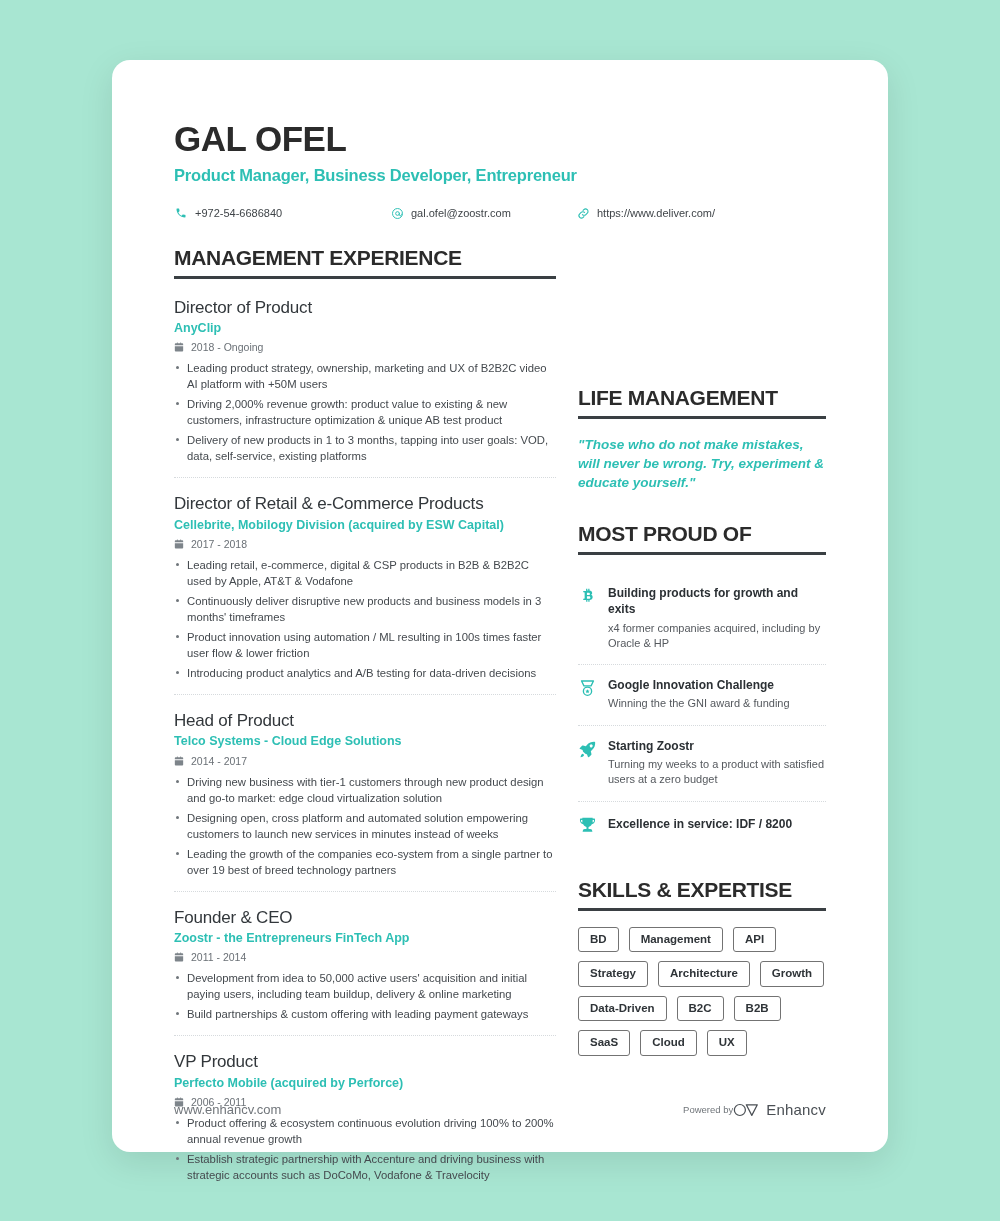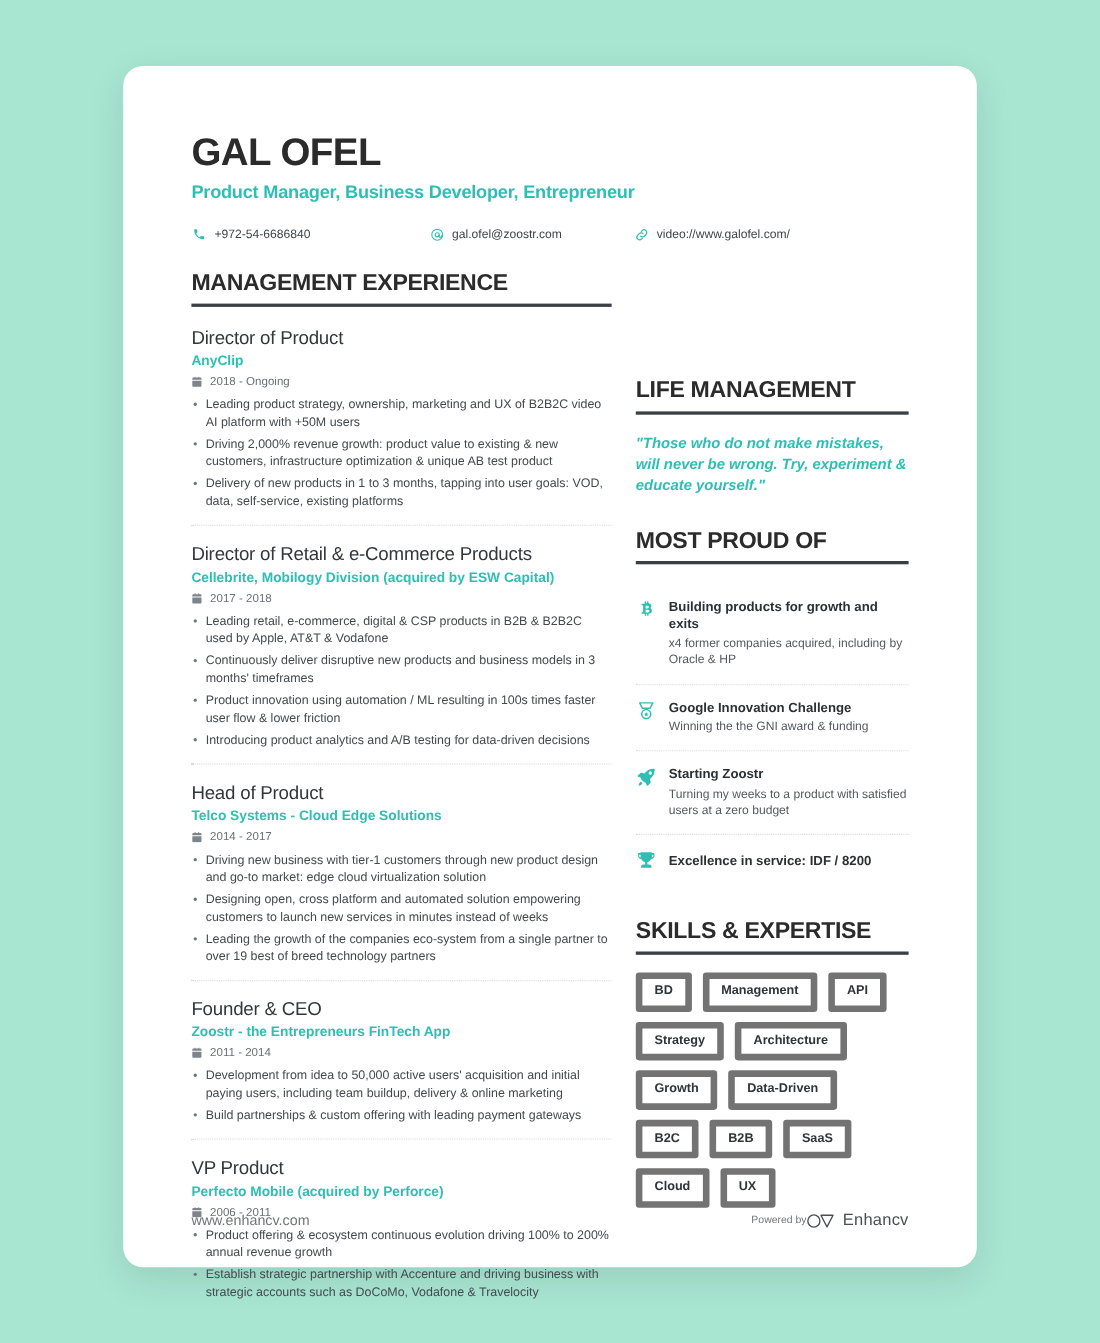--- a/index.html
+++ b/index.html
@@ -197,21 +197,21 @@
   }
   .proud-item.single { align-items: center; }
 
   .skills {
     margin-top: 16px;
     display: flex;
     flex-wrap: wrap;
     gap: 9px 10px;
   }
   .skill {
-    border: 6px solid #737373;
+    border: 1px solid #737373;
     border-radius: 3px;
     padding: 6px 11px;
     font-size: 11.5px;
     font-weight: bold;
     color: #2f3438;
     line-height: 1;
   }
 
   .vol-item { padding: 14px 0 13px 0; }
   .vol-item:first-child { padding-top: 9px; }
@@ -288,21 +288,21 @@
           </span>
           <span>gal.ofel@zoostr.com</span>
         </div>
         <div class="contact c3">
           <span class="ci">
             <svg width="13" height="13" viewBox="0 0 24 24" fill="none" stroke="currentColor" stroke-width="2" stroke-linecap="round">
               <path d="M10 14a4.5 4.5 0 0 0 6.4 0l2.6-2.6a4.5 4.5 0 0 0-6.4-6.4L11.2 6.4"></path>
               <path d="M14 10a4.5 4.5 0 0 0-6.4 0L5 12.6a4.5 4.5 0 0 0 6.4 6.4l1.4-1.4"></path>
             </svg>
           </span>
-          <span>video://www.galofel.com/</span>
+          <span>https://www.deliver.com/</span>
         </div>
       </div>
     </div>
 
     <div class="columns">
 
       <div class="col-left">
         <div class="section-title">MANAGEMENT EXPERIENCE</div>
         <div class="rule-gap"></div>
 

